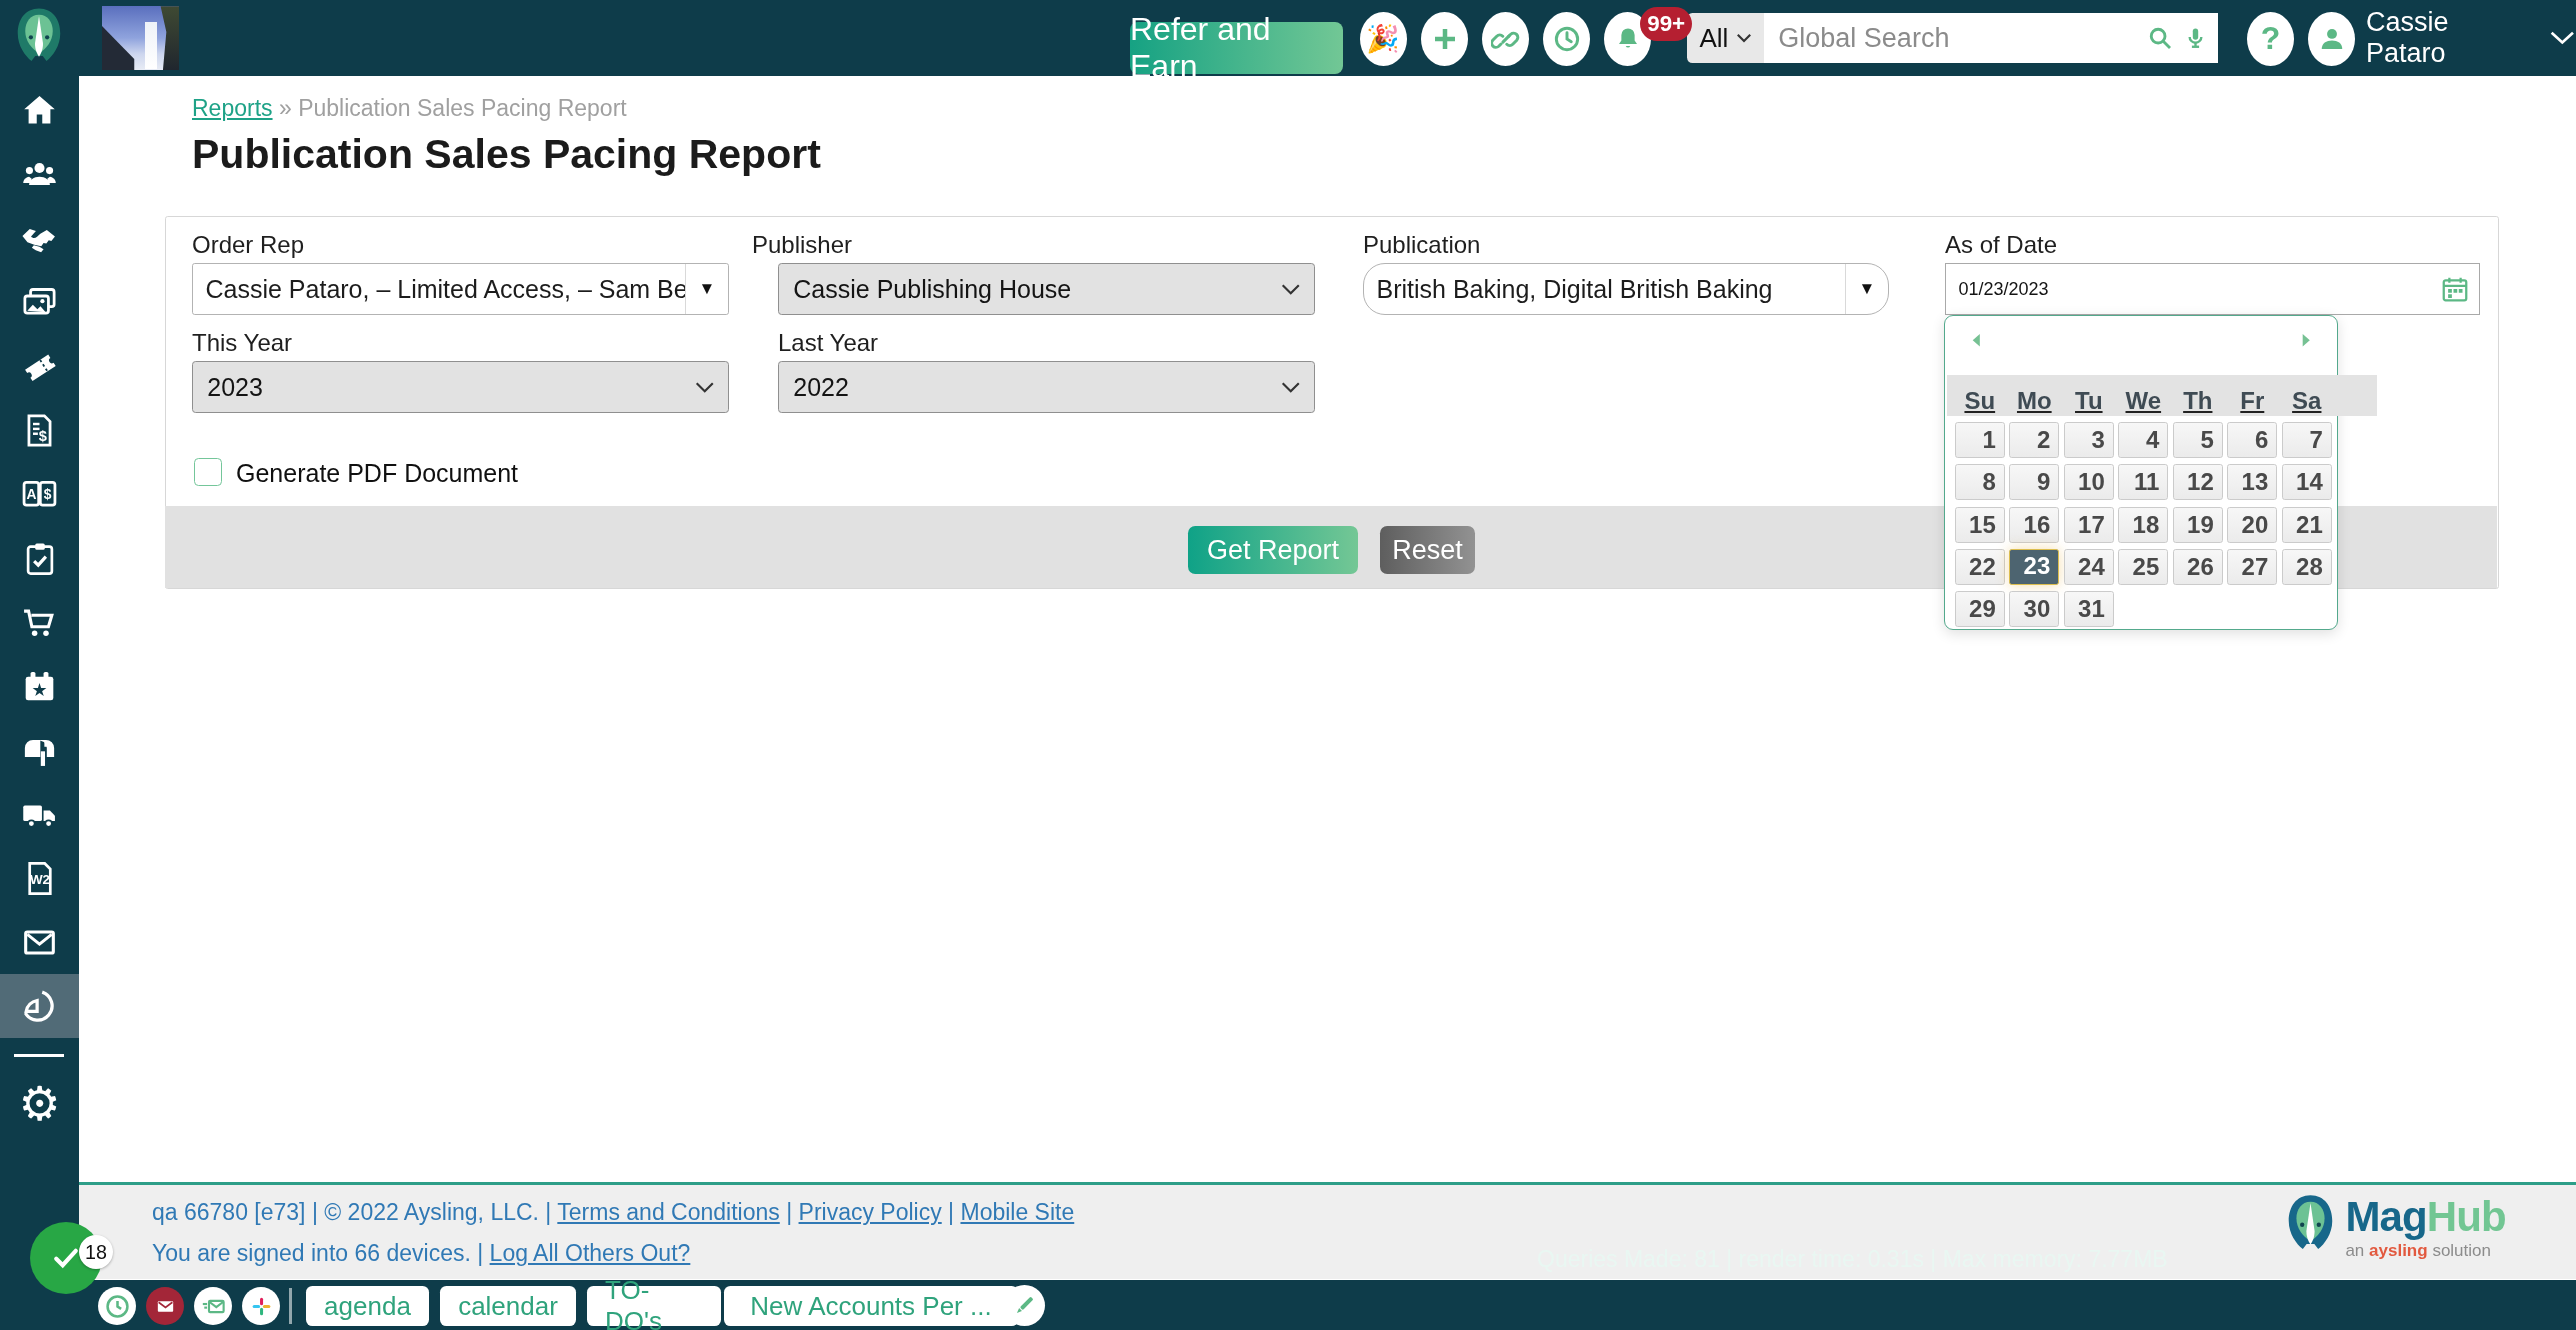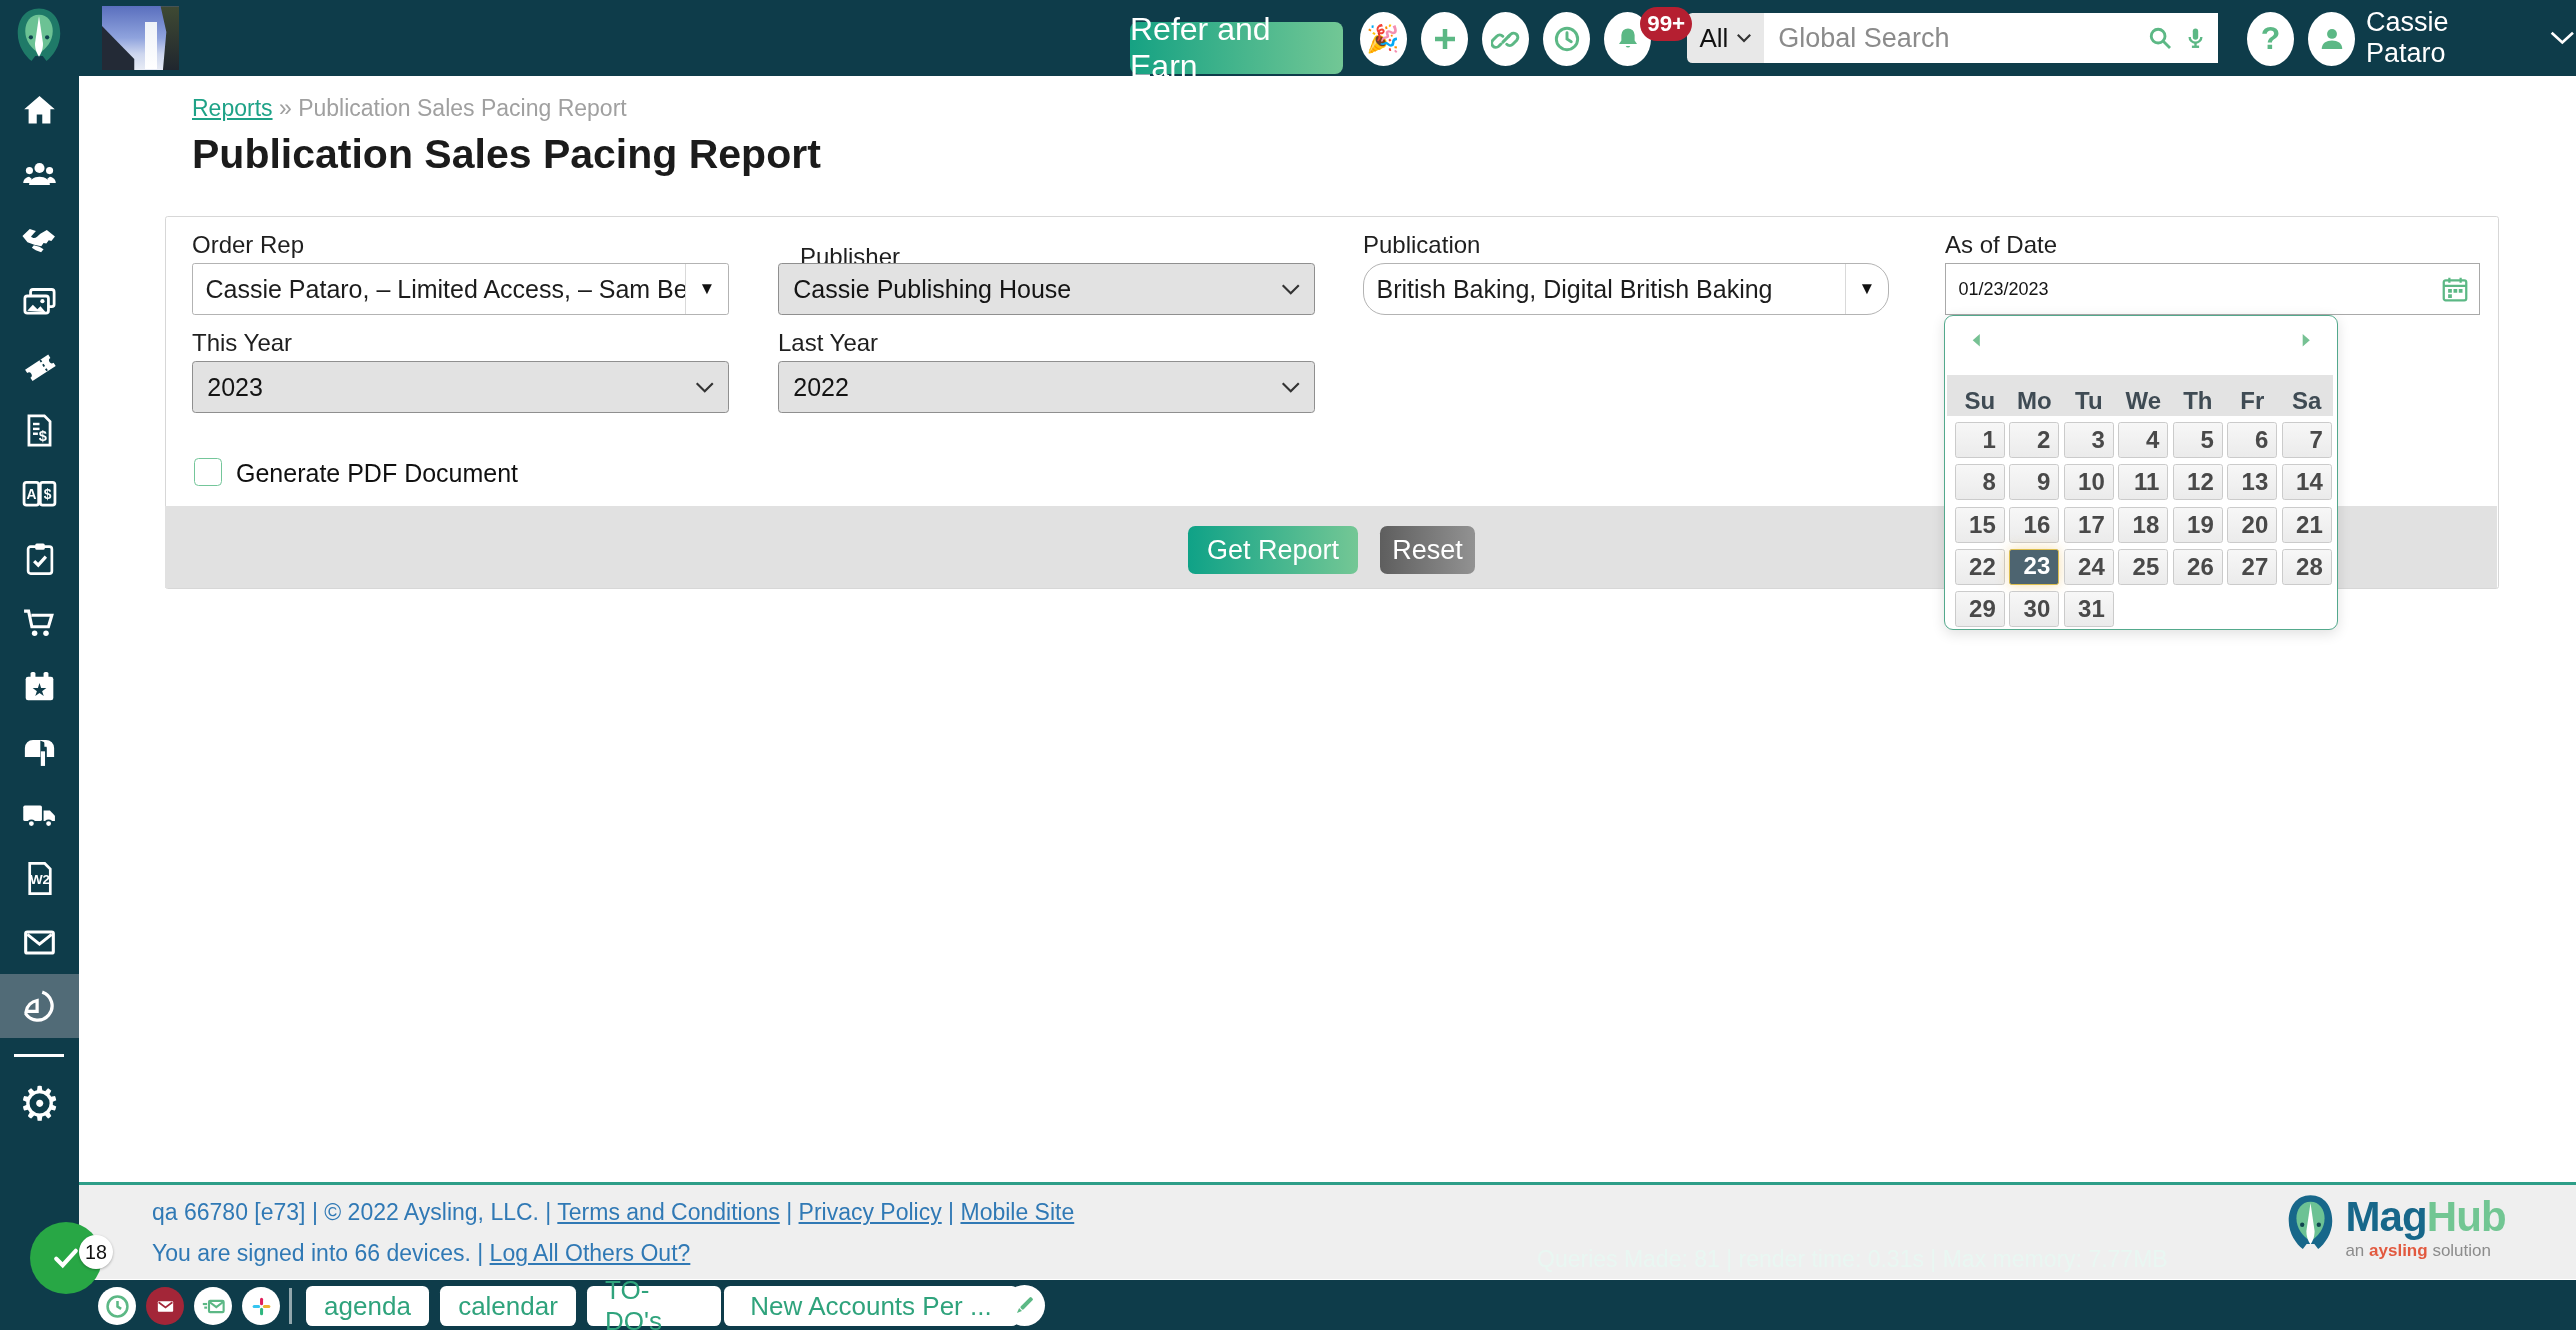--- a/index.html
+++ b/index.html
@@ -79,22 +79,22 @@
 
   
   .dp { position:absolute; left:1944px; top:315px; width:394px; height:315px; background:#fff;
     border:1.8px solid #53a98c; border-radius:9px; z-index:40; box-shadow:0 3.6px 12.5px rgba(0,0,0,.12); }
   .dp-header { position:absolute; left:7.2px; top:7.2px; width:376px; height:48px; background:#76c193;
     border-radius:5.4px; display:flex; align-items:center; justify-content:center;
     color:#fff; font-size:27px; font-weight:600; }
   .dp-arrow { position:absolute; top:9px; width:30px; height:30px; border-radius:50%; background:#fff;
     display:flex; align-items:center; justify-content:center; }
   .dp-arrow svg { display:block; }
-  .dp-daynames { position:absolute; left:1.8px; top:59px; width:386px; height:41px; background:#e3e3e3;
-    display:grid; grid-template-columns:repeat(7,50px); gap:0 4.5px; padding:12px 8px; align-items:center; }
+  .dp-daynames { position:absolute; left:1.8px; top:59px; width:430px; height:41px; background:#e3e3e3;
+    display:grid; grid-template-columns:repeat(7,50px); gap:0 4.5px; padding:12px 8px; align-items:center;text-decoration:underline; }
   .dp-dayname { text-align:center; font-size:24px; font-weight:bold; color:#3f4b54; }
   .dp-grid { position:absolute; left:1.8px; top:106px; width:386px; display:grid;
     grid-template-columns:repeat(7,50px); gap:6.3px 4.5px; padding:0 8px; }
   .dp-cell { height:36px; line-height:34px; text-align:right; padding-right:8px;
     background:linear-gradient(180deg,#f7f7f7,#ebebeb); border:0.9px solid #cbcbcb; border-radius:2.7px;
     font-size:24px; font-weight:600; color:#494949; }
   .dp-cell.selected { background:#4d6470; color:#fff; border:1.8px solid #ddbe4e; line-height:32px;
     box-shadow:0 0 12.5px rgba(235,185,80,.45); }
 
   
@@ -335,21 +335,21 @@
 <div class="card"></div>
 
 <div class="flabel" style="left:192px;top:231px;">Order Rep</div>
 <div class="combo" style="left:192px;top:263px;width:537px;">
   <span class="combo-text">Cassie Pataro, – Limited Access, – Sam Be...</span>
   <span class="combo-btn">
       <span>▼</span>
     </span>
 </div>
 
-<div class="flabel" style="left:800px;top:231px;margin-top:12px;">Publisher</div>
+<div class="flabel" style="left:752px;top:231px;">Publisher</div>
 <div class="gsel" style="left:778px;top:263px;width:537px;">
   <span class="gsel-text">Cassie Publishing House</span>
   <span class="gsel-chev">
     <svg width="21.5" height="12.5" viewBox="0 0 24 14">
         <path d="M3 2.5l9 9 9-9" fill="none" stroke="#333" stroke-width="2.4"></path>
       </svg>
   </span>
 </div>
 
 <div class="flabel" style="left:1363px;top:231px;">Publication</div>

